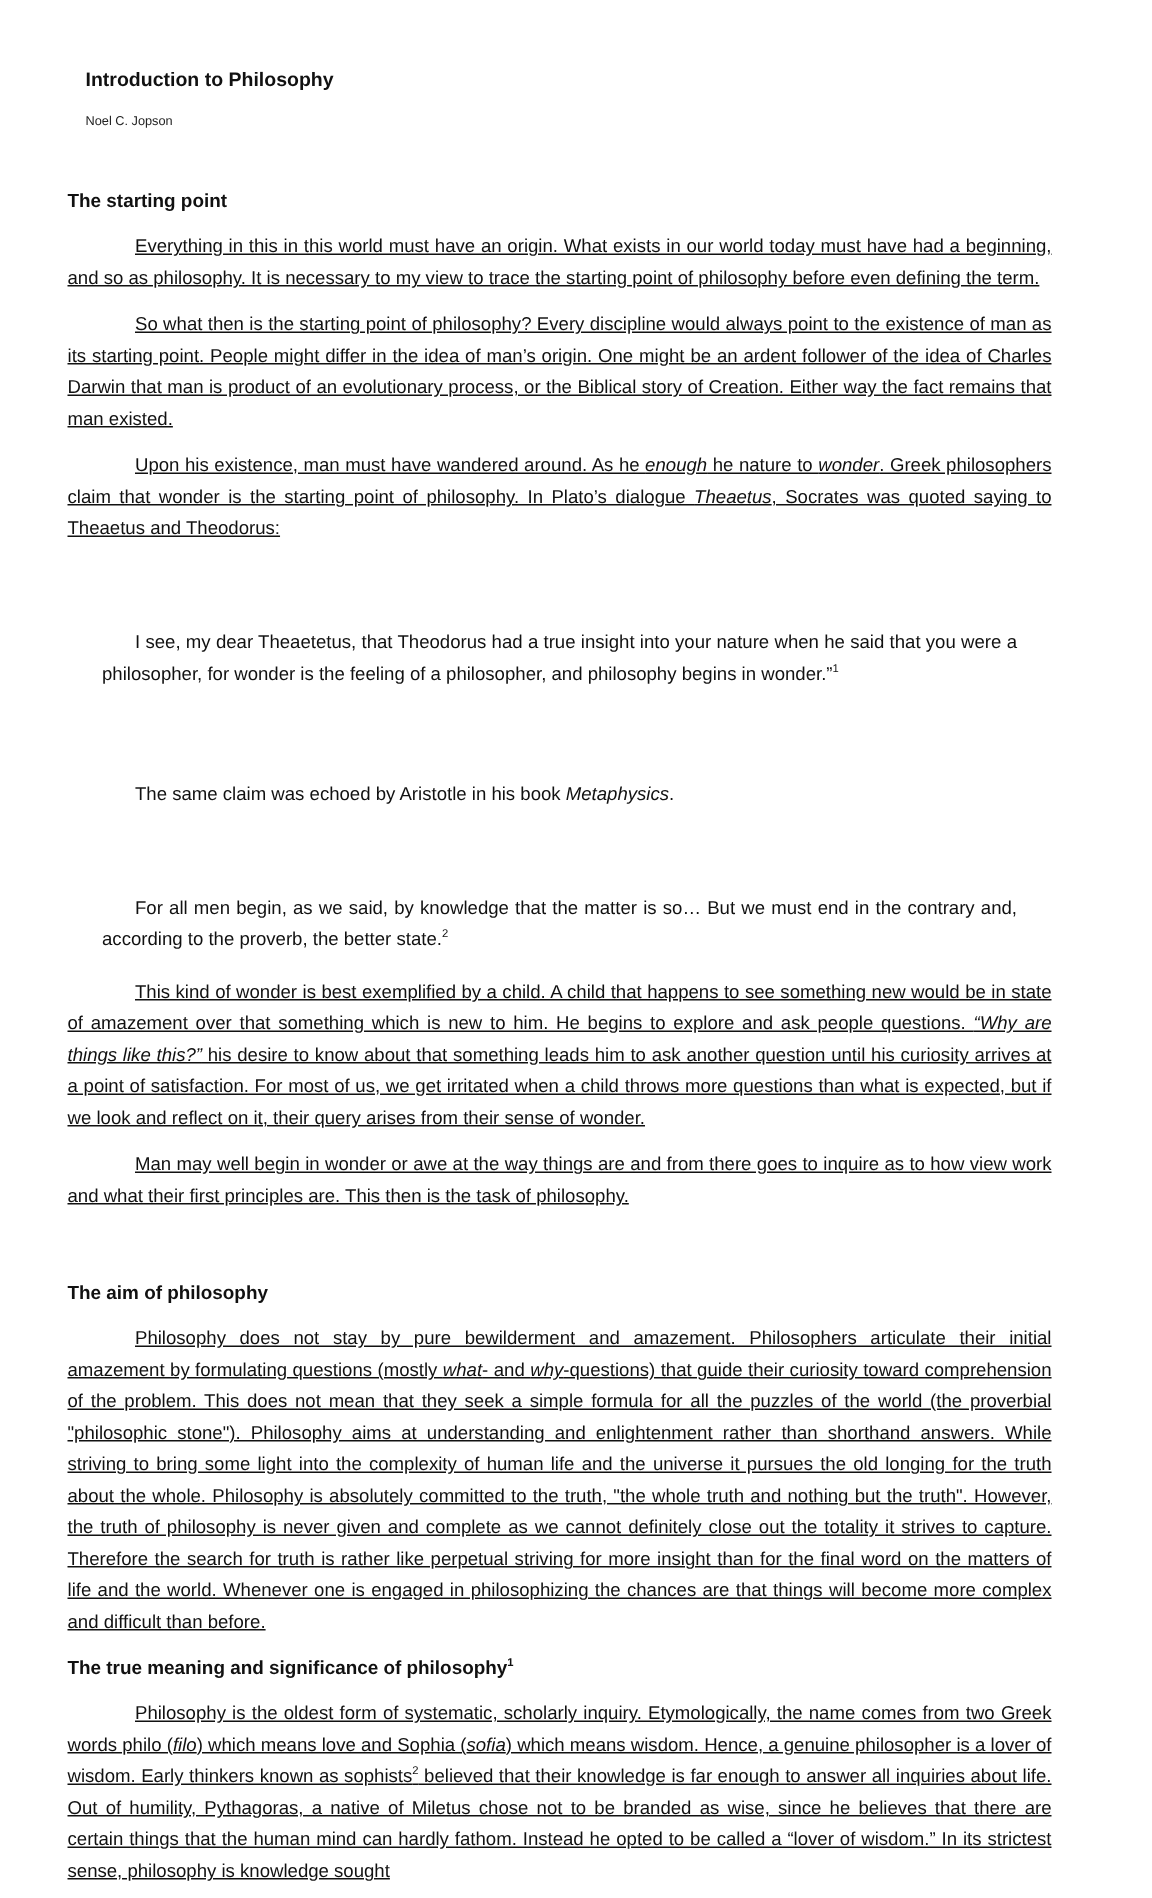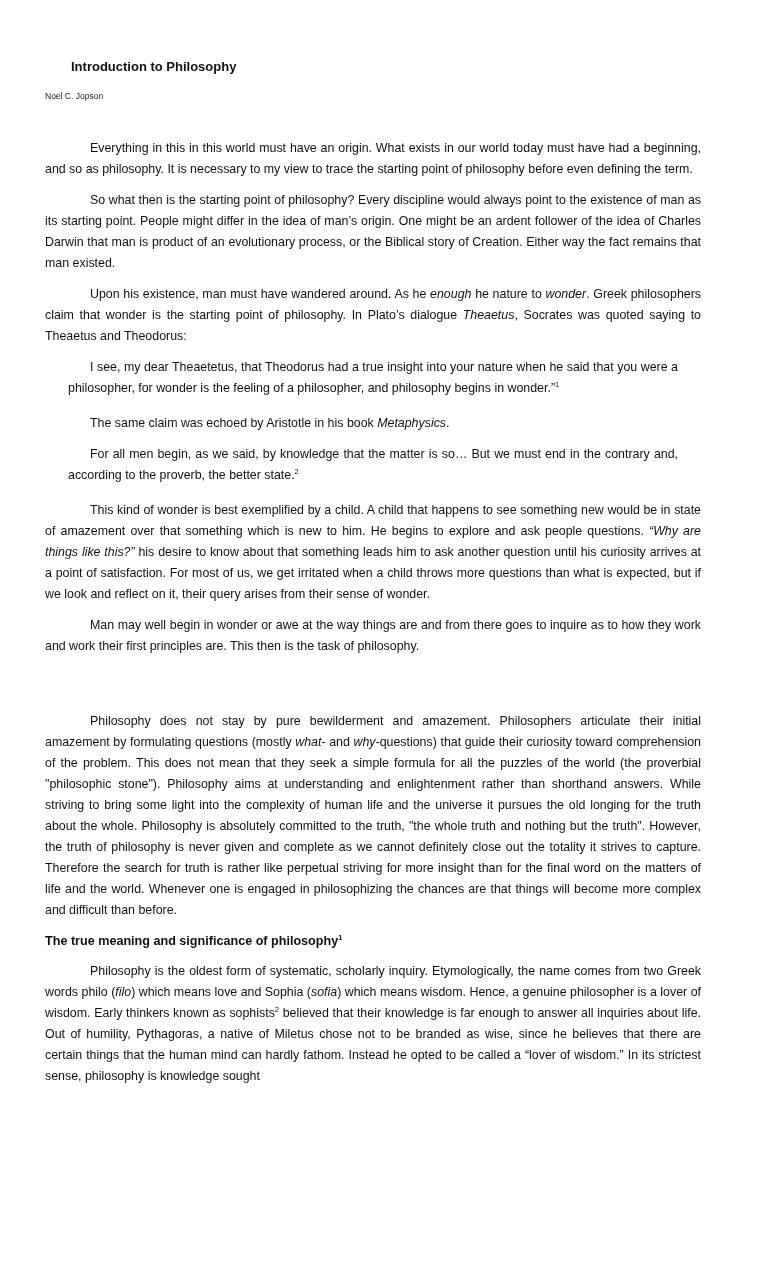--- a/index.html
+++ b/index.html
@@ -4,60 +4,62 @@
   <style>
     html, body { margin: 0; padding: 0; background: #ffffff; }
     body { width: 768px; height: 1265px; overflow: hidden; position: relative; }
     .page {
       position: absolute; left: 45px; top: 44px; width: 656px;
       font-family: "Liberation Sans", sans-serif;
       color: #111111;
       font-size: 12.4px;
       line-height: 21px;
     }
-    .doc-title { font-weight: bold; font-size: 13px; line-height: 18px; margin: 14px; padding-left: 12px; }
-    .author { font-size: 8.5px; line-height: 12px; margin: 0; color: #222; }
+    .doc-title { font-weight: bold; font-size: 13px; line-height: 18px; margin: 0; padding-left: 12px; }
+    .author { font-size: 8.5px; line-height: 12px; margin: 12px; color: #222; }
     h2.section { font-weight: bold; font-size: 12.6px; margin: 0; line-height: 20px; }
     p { margin: 0; text-align: justify; }
-    p.indent { text-indent: 45px; }
-    .quote { margin-left: 23px; margin-right: 23px; text-indent: 22px; }
+    p.indent { text-indent: 45px; text-decoration: underline; }
+    .quote { margin-left: 23px; margin-right: 23px; text-indent: 22px; margin-top: 45px; }
     .gap-sm { height: 10px; }
     .gap-md { height: 14px; }
     .gap-lg { height: 26px; }
     .gap-xl { height: 44px; }
     sup { font-size: 7.5px; line-height: 0; vertical-align: super; }
     em { font-style: italic; }
   </style>
 </head>
 <body>
 
 <div class="page">
   <h1 class="doc-title">Introduction to Philosophy</h1>
   <p class="author">Noel C. Jopson</p>
 
   <div class="gap-lg"></div>
+  <h2 class="section">The starting point</h2>
   <div class="gap-sm"></div>
 
   <p class="indent">Everything in this in this world must have an origin. What exists in our world today must have had a beginning, and so as philosophy. It is necessary to my view to trace the starting point of philosophy before even defining the term.</p>
   <div class="gap-sm"></div>
   <p class="indent">So what then is the starting point of philosophy?  Every discipline would always point to the existence of man as its starting point. People might differ in the idea of man’s origin. One might be an ardent follower of the idea of Charles Darwin that man is product of an evolutionary process, or the Biblical story of Creation. Either way the fact remains that man existed.</p>
   <div class="gap-sm"></div>
   <p class="indent"><span>Upon his existence, man must have wandered around. As he </span><em>enough</em><span> he nature to </span><em>wonder</em><span>. Greek philosophers claim that wonder is the starting point of philosophy. In Plato’s dialogue </span><em>Theaetus</em><span>, Socrates was quoted saying to Theaetus and Theodorus:</span></p>
   <div class="gap-sm"></div>
   <p class="quote"><span>I see, my dear Theaetetus, that Theodorus had a true insight into your nature when he said that you were a philosopher, for wonder is the feeling of a philosopher, and philosophy begins in wonder.”</span><sup>1</sup></p>
   <div class="gap-md"></div>
   <p class="quote"><span>The same claim was echoed by Aristotle in his book </span><em>Metaphysics</em><span>.</span></p>
   <div class="gap-sm"></div>
   <p class="quote"><span>For all men begin, as we said, by knowledge that the matter is so… But we must end in the contrary and, according to the proverb, the better state.</span><sup>2</sup></p>
   <div class="gap-md"></div>
   <p class="indent"><span>This kind of wonder is best exemplified by a child. A child that happens to see something new would be in state of amazement over that something which is new to him. He begins to explore and ask people questions. </span><em>“Why are things like this?”</em><span> his desire to know about that something leads him to ask another question until his curiosity arrives at a point of satisfaction. For most of us, we get irritated when a child throws more questions than what is expected, but if we look and reflect on it, their query arises from their sense of wonder.</span></p>
   <div class="gap-sm"></div>
-  <p class="indent">Man may well begin in wonder or awe at the way things are and from there goes to inquire as to how they work and work their first principles are. This then is the task of philosophy.</p>
+  <p class="indent">Man may well begin in wonder or awe at the way things are and from there goes to inquire as to how view work and what their first principles are. This then is the task of philosophy.</p>
 
   <div class="gap-xl"></div>
+  <h2 class="section">The aim of philosophy</h2>
   <div class="gap-sm"></div>
   <p class="indent"><span>Philosophy does not stay by pure bewilderment and amazement. Philosophers articulate their initial amazement by formulating questions (mostly </span><em>what</em><span>- and </span><em>why</em><span>-questions) that guide their curiosity toward comprehension of the problem. This does not mean that they seek a simple formula for all the puzzles of the world (the proverbial "philosophic stone"). Philosophy aims at understanding and enlightenment rather than shorthand answers. While striving to bring some light into the complexity of human life and the universe it pursues the old longing for the truth about the whole. Philosophy is absolutely committed to the truth, "the whole truth and nothing but the truth". However, the truth of philosophy is never given and complete as we cannot definitely close out the totality it strives to capture. Therefore the search for truth is rather like perpetual striving for more insight than for the final word on the matters of life and the world. Whenever one is engaged in philosophizing the chances are that things will become more complex and difficult than before.</span></p>
 
   <div class="gap-sm"></div>
   <h2 class="section"><span>The true meaning and significance of philosophy</span><sup>1</sup></h2>
   <div class="gap-sm"></div>
   <p class="indent"><span>Philosophy is the oldest form of systematic, scholarly inquiry. Etymologically, the name comes from two Greek words philo (</span><em>filo</em><span>) which means love and Sophia (</span><em>sofia</em><span>) which means wisdom. Hence, a genuine philosopher is a lover of wisdom. Early thinkers known as sophists</span><sup>2</sup><span> believed that their knowledge is far enough to answer all inquiries about life. Out of humility, Pythagoras, a native of Miletus chose not to be branded as wise, since he believes that there are certain things that the human mind can hardly fathom. Instead he opted to be called a “lover of wisdom.” In its strictest sense, philosophy is knowledge sought</span></p>
 </div>
 
 </body></html>

